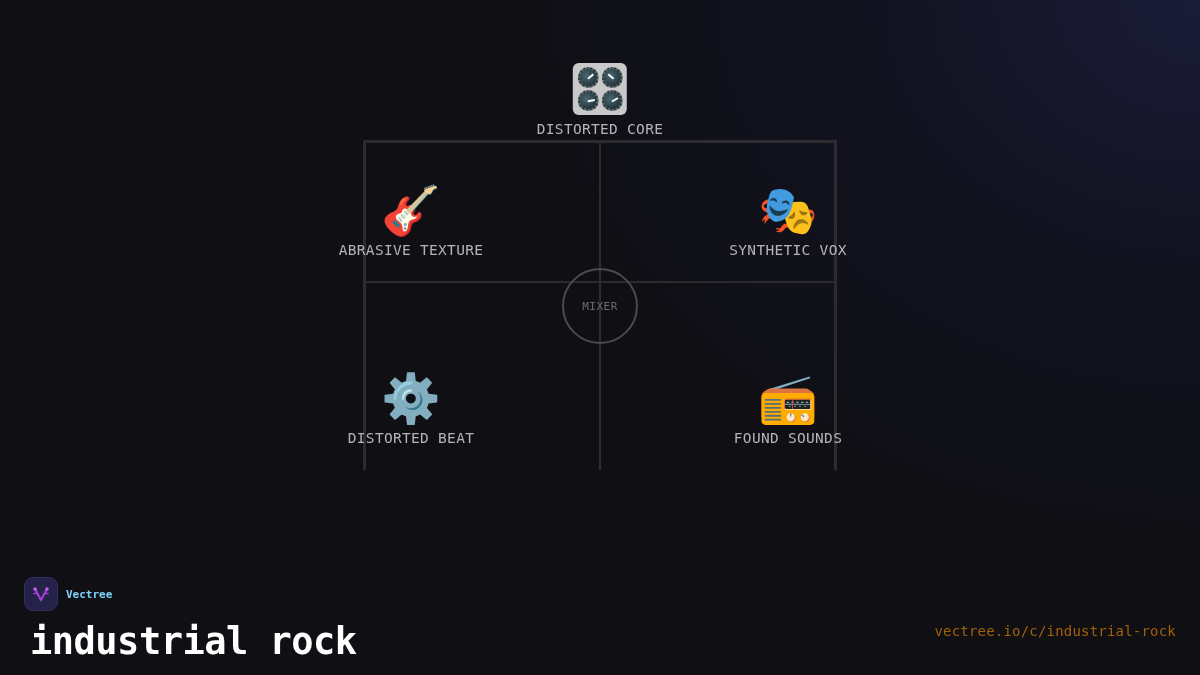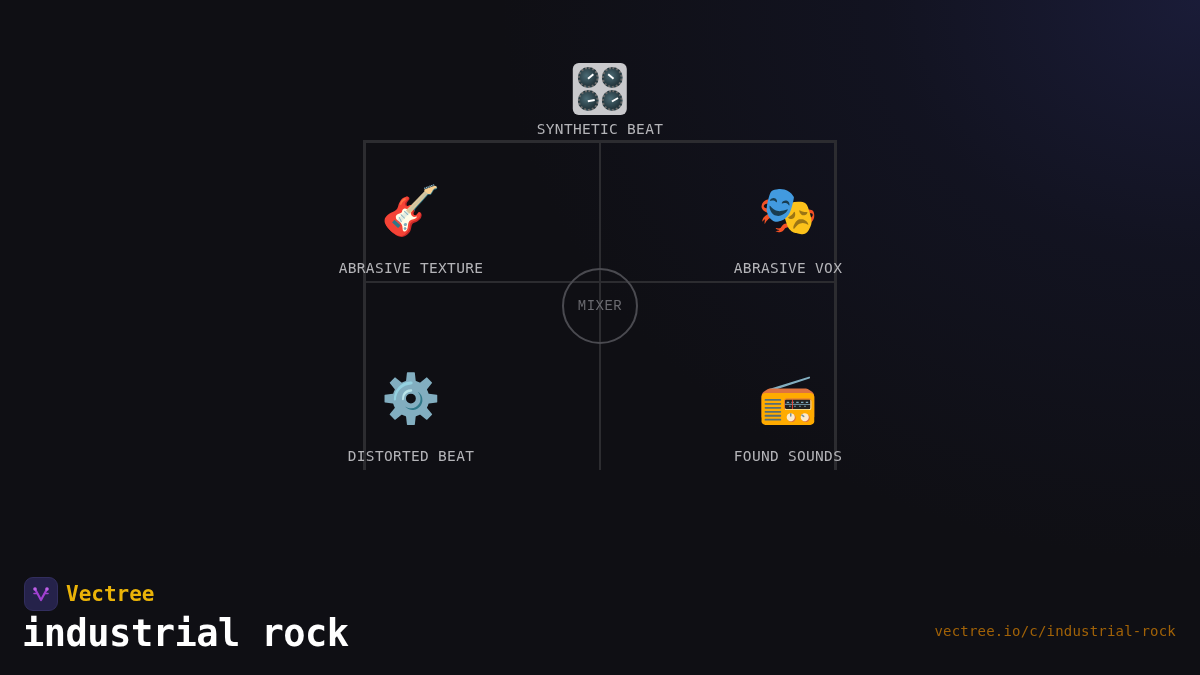--- a/index.html
+++ b/index.html
@@ -42,42 +42,41 @@
       left: 562px; top: 268px;
       width: 72px; height: 72px;
       border: 2px solid #4a4a50;
       border-radius: 50%;
       display: flex;
       align-items: center;
       justify-content: center;
       box-sizing: content-box;
     }
     .mixer-label {
-      font-size: 14px;
+      font-size: 11px;
       color: #6a6a70;
       letter-spacing: 0.5px;
-      font-family: Liberation Mono, monospace;
     }
 
     .node {
       position: absolute;
       display: flex;
       flex-direction: column;
       align-items: center;
       transform: translateX(-50%);
       white-space: nowrap;
     }
     .node-icon {
       font-size: 48px;
       line-height: 56px;
       height: 56px;
       font-family: "DejaVu Sans", sans-serif;
     }
     .node-label {
-      margin-top: 22px;
+      margin-top: 4px;
       font-size: 14.5px;
       color: #b4b4b8;
       letter-spacing: 0.3px;
     }
 
     
     .mixer-board {
       width: 54px; height: 52px;
       background: #c9c9cc;
       border-radius: 6px;
@@ -119,33 +118,33 @@
       background: #25224a;
       border: 1px solid #322e5e;
       box-sizing: border-box;
       display: flex;
       align-items: center;
       justify-content: center;
     }
     .brand-name {
       font-family: "DejaVu Sans Mono", "Liberation Mono", monospace;
       font-weight: bold;
-      font-size: 21px;
-      color: #eab308;
+      font-size: 11px;
+      color: #7dd3fc;
     }
     .page-title {
       position: absolute;
       left: 22px; top: 608px;
       font-family: "DejaVu Sans Mono", "Liberation Mono", monospace;
       font-weight: bold;
       font-size: 37px;
       color: #ffffff;
       letter-spacing: -0.5px;
       line-height: 52px;
-      margin: 0;
+      margin: 8px;
     }
     .page-url {
       position: absolute;
       right: 24px; top: 623px;
       font-size: 14px;
       color: #a16207;
       letter-spacing: 0.2px;
     }
   </style>
 </head>
@@ -166,31 +165,31 @@
 
   <div class="node" style="left:600px; top:60px;">
     <div class="node-icon" style="display:flex;align-items:center;justify-content:center;">
       <div class="mixer-board">
         <div class="knob" style="--r:50deg"></div>
         <div class="knob" style="--r:-50deg"></div>
         <div class="knob" style="--r:80deg"></div>
         <div class="knob" style="--r:60deg"></div>
       </div>
     </div>
-    <span class="node-label" style="margin-top:5px;">SYNTHETIC BEAT</span>
+    <span class="node-label" style="margin-top:5px;">DISTORTED CORE</span>
   </div>
 
   <div class="node" style="left:411px; top:182px;">
     <span class="node-icon">🎸</span>
     <span class="node-label">ABRASIVE TEXTURE</span>
   </div>
 
   <div class="node" style="left:788px; top:182px;">
     <span class="node-icon">🎭</span>
-    <span class="node-label">ABRASIVE VOX</span>
+    <span class="node-label">SYNTHETIC VOX</span>
   </div>
 
   <div class="node" style="left:411px; top:370px;">
     <span class="node-icon">⚙️</span>
     <span class="node-label">DISTORTED BEAT</span>
   </div>
 
   <div class="node" style="left:788px; top:370px;">
     <span class="node-icon">📻</span>
     <span class="node-label">FOUND SOUNDS</span>

